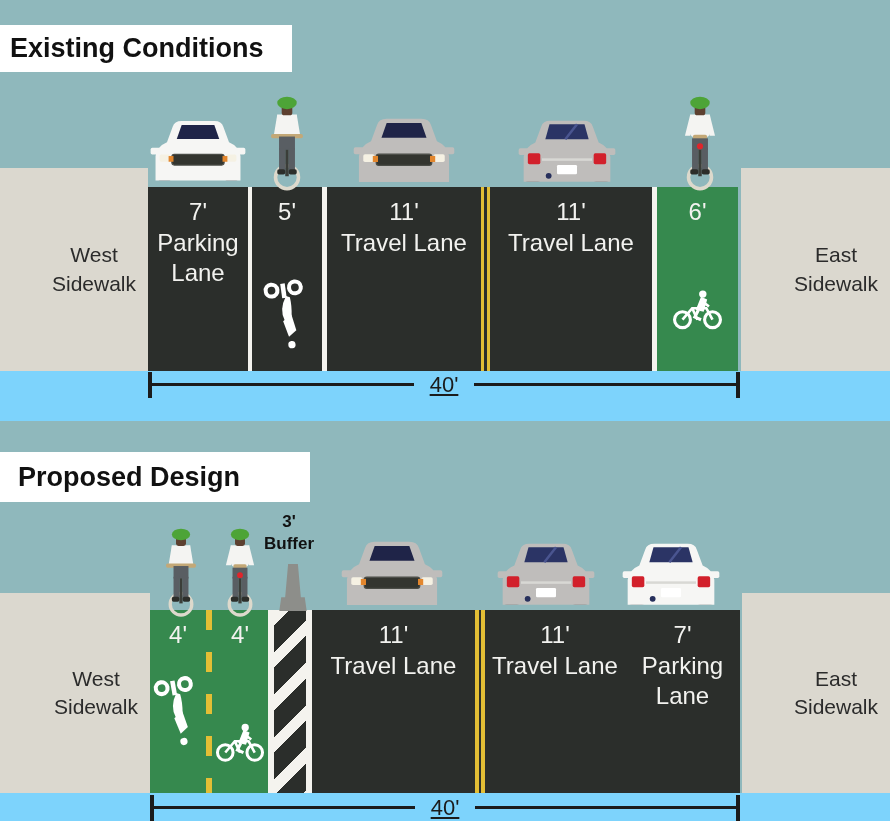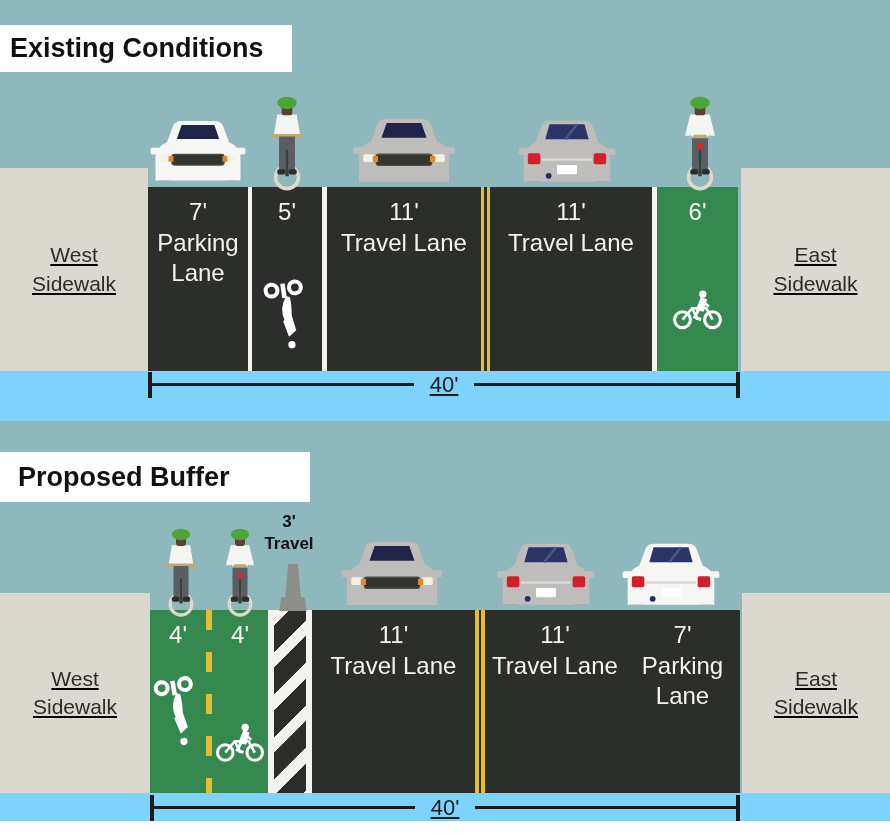--- a/index.html
+++ b/index.html
@@ -5,21 +5,21 @@
   :root{
     --sky:#8FB8BC; --sidewalk:#DBD8CF; --road:#2B2E2B; --green:#36894E;
     --wline:#F4F3EE; --yellow:#E3BE35; --ink:#1B1B1B; --lanetext:#F2F2EF;
   }
   *{margin:0;padding:0;box-sizing:border-box;}
   body{background:#fff;font-family:"Liberation Sans",sans-serif;}
   .stage{position:relative;width:890px;height:821px;background:#7dd3fc;overflow:hidden;}
   .abs{position:absolute;}
   .sky{background:var(--sky);left:0;width:890px;}
   .titlebox{background:#fff;color:#111;font-weight:bold;font-size:27px;display:flex;align-items:center;z-index:4;}
-  .sidewalk{background:var(--sidewalk);z-index:2;display:flex;align-items:center;justify-content:center;text-decoration:underline;}
+  .sidewalk{background:var(--sidewalk);z-index:2;display:flex;align-items:center;justify-content:flex-end;}
   .sidewalk .sw-label{width:108px;text-align:center;color:#2B2B2B;font-size:21px;line-height:1.35;}
   .road{background:var(--road);z-index:2;}
   .lane{position:absolute;top:0;height:100%;}
   .wline{position:absolute;top:0;height:100%;background:var(--wline);}
   .dbl-yellow{position:absolute;top:0;height:100%;
     background:linear-gradient(90deg,var(--yellow) 0 3px,var(--road) 3px 6px,var(--yellow) 6px 9px);}
   .dbl-yellow.w10{background:linear-gradient(90deg,var(--yellow) 0 3.5px,var(--road) 3.5px 6.5px,var(--yellow) 6.5px 10px);}
   .greenlane{background:var(--green);}
   .hatch{background:repeating-linear-gradient(135deg,var(--wline) 0 11px,var(--road) 11px 30px);}
   .dash-yellow{background:repeating-linear-gradient(180deg,var(--yellow) 0 20px,transparent 20px 42px);}
@@ -211,26 +211,26 @@
     <div class="tick"></div>
     <div class="seg"></div>
     <span class="val">40'</span>
     <div class="seg"></div>
     <div class="tick"></div>
   </div>
 
   <div class="abs sky" style="top:421px;height:372px;"></div>
 
   <div class="abs titlebox" style="left:0;top:452px;width:310px;height:50px;padding-left:18px;">
-    <span>Proposed Buffer</span>
+    <span>Proposed Design</span>
   </div>
 
   <div class="abs buffer-label" style="left:244px;top:511px;width:90px;">
     <div>3'</div>
-    <div>Travel</div>
+    <div>Buffer</div>
   </div>
 
   <div class="abs rider" style="left:160px;top:527px;width:42px;height:93px;">
     <svg viewBox="0 0 48 112">
         <use href="#sym-cyclist-front"></use>
       </svg>
   </div>
   <div class="abs rider" style="left:219px;top:527px;width:42px;height:93px;">
     <svg viewBox="0 0 48 112">
         <use href="#sym-cyclist-rear"></use>

